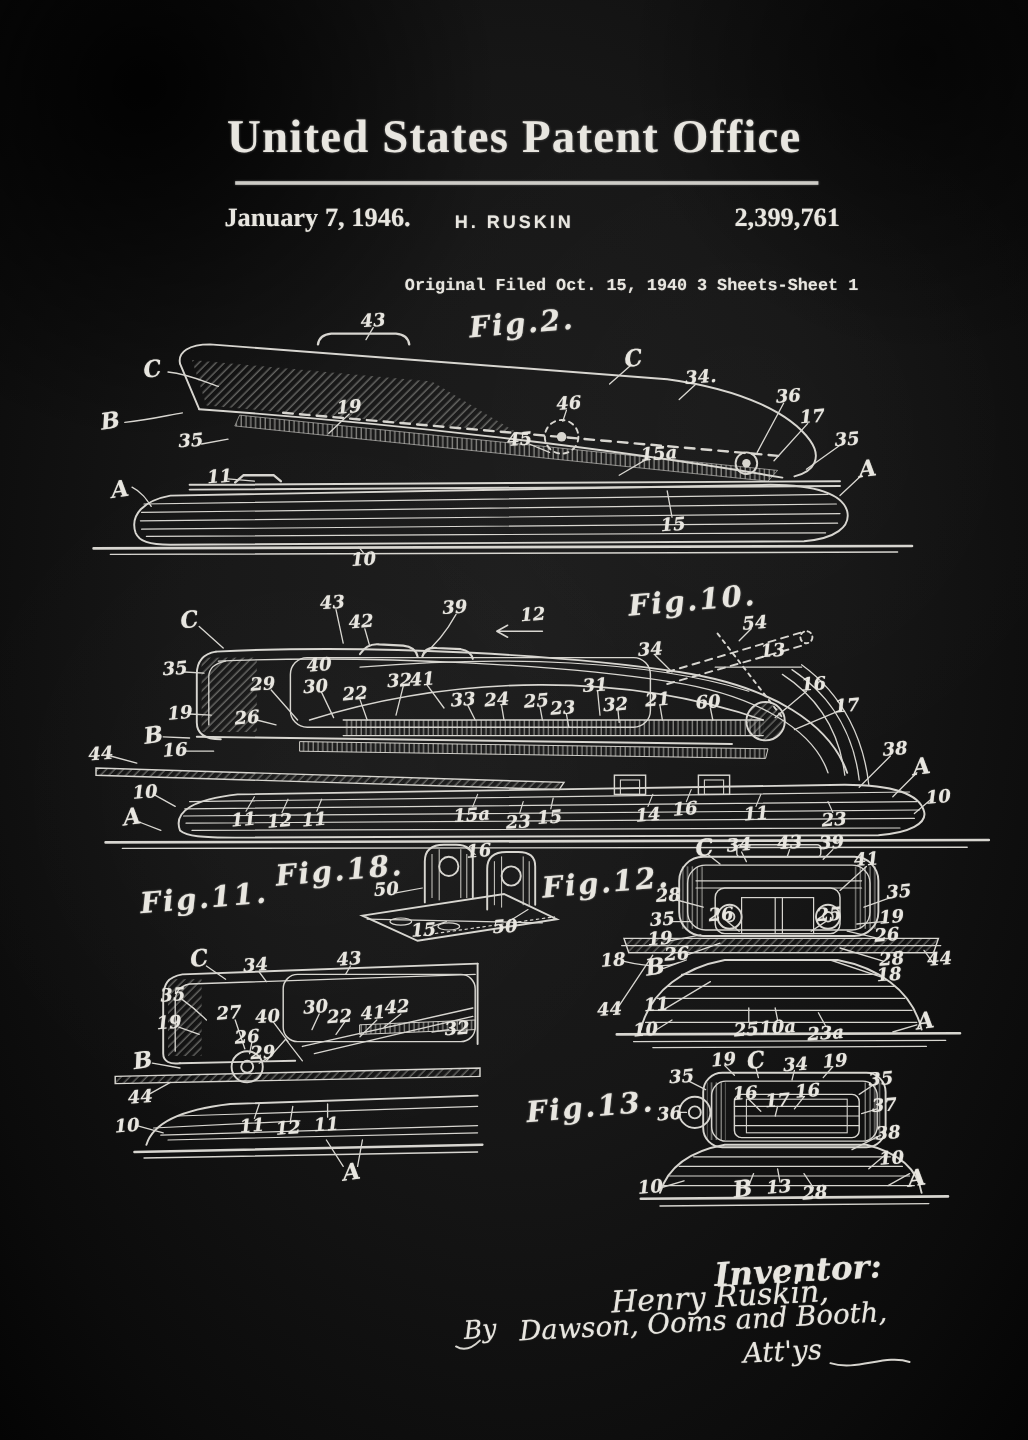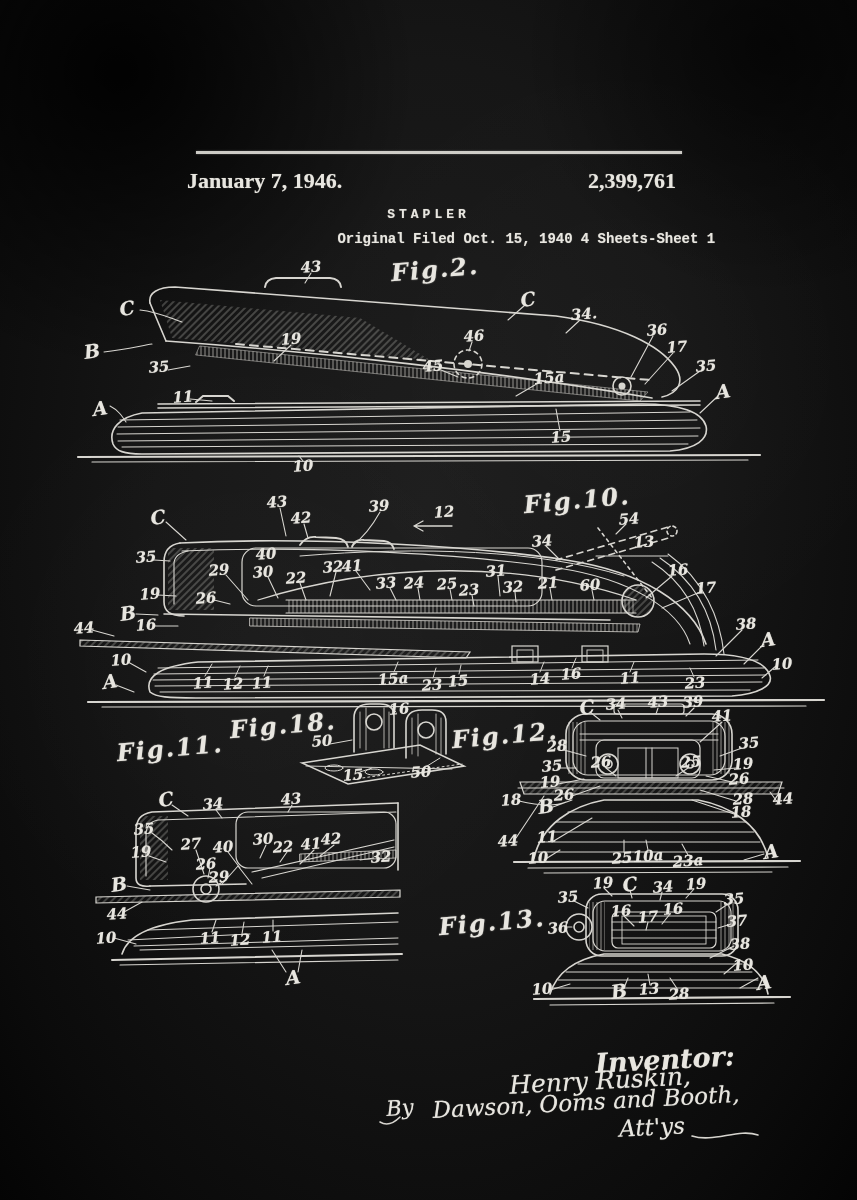--- a/index.html
+++ b/index.html
@@ -12,21 +12,21 @@
       radial-gradient(circle at 72% 30%, rgba(255,255,255,.02) 0, rgba(255,255,255,0) 30%),
       radial-gradient(ellipse at 50% 42%, #1d1d1d 0%, #161616 45%, #0b0b0b 82%, #040404 100%);
     font-family:"Liberation Serif",serif;color:var(--chalk,#e8e6e0);
   }
   .title{position:absolute;top:92px;left:0;right:0;text-align:center;
     font:700 39px "Liberation Serif",serif;letter-spacing:1px;
     text-shadow:0 0 2px rgba(240,238,230,.45);}
   .rule{position:absolute;top:151px;left:196px;width:486px;height:3px;
     background:var(--chalk,#e8e6e0);opacity:.88;box-shadow:0 0 2px rgba(255,255,255,.4);}
   .date{position:absolute;top:168px;left:187px;font:700 22px "Liberation Serif",serif;text-shadow:0 0 1px rgba(240,238,230,.5);}
-  .pnum{position:absolute;top:168px;left:588px;font:700 22px "Liberation Serif",serif;text-shadow:0 0 1px rgba(240,238,230,.5);}
+  .pnum{position:absolute;top:168px;left:612px;font:700 22px "Liberation Serif",serif;text-shadow:0 0 1px rgba(240,238,230,.5);}
   .iname{position:absolute;top:177px;left:0;right:0;text-align:center;
     font:700 15px "Liberation Sans",sans-serif;letter-spacing:2.5px;text-shadow:0 0 1px rgba(240,238,230,.5);}
   .subject{position:absolute;top:207px;left:0;right:0;text-align:center;
     font:700 13px "Liberation Mono",monospace;letter-spacing:4px;text-shadow:0 0 1px rgba(240,238,230,.5);}
   .filed{position:absolute;top:231px;left:455px;transform:translateX(-50%);
     font:700 14px "Liberation Mono",monospace;white-space:nowrap;text-shadow:0 0 1px rgba(240,238,230,.5);}
   .sheets{position:absolute;top:231px;left:648px;transform:translateX(-50%);
     font:700 14px "Liberation Mono",monospace;white-space:nowrap;text-shadow:0 0 1px rgba(240,238,230,.5);}
   .art{position:absolute;top:0;left:0;}
   .ann{position:absolute;transform:translate(-50%,-50%) rotate(-4deg);
@@ -42,26 +42,27 @@
   .sig-name{top:1066px;left:600px;transform:translateX(-50%) rotate(-3deg);font-size:25px;}
   .sig-by{top:1096px;left:400px;transform:translateX(-50%) rotate(-4deg);font-size:21px;}
   .sig-firm{top:1089px;left:586px;transform:translateX(-50%) rotate(-3deg);font-size:23px;}
   .sig-attys{top:1114px;left:652px;transform:translateX(-50%) rotate(-3deg);font-size:23px;}
 </style>
 </head>
 <body>
 
 <div class="poster">
 
+  <div class="title">United States Patent Office</div>
   <div class="rule"></div>
   <div class="date">January 7, 1946.</div>
+  <div class="iname">H. RUSKIN</div>
   <div class="pnum">2,399,761</div>
-  <div class="subject">STAPLER</div>
   <div class="filed">Original Filed Oct. 15, 1940</div>
-  <div class="sheets">4 Sheets-Sheet 1</div>
+  <div class="sheets">3 Sheets-Sheet 1</div>
 
   <svg class="art" width="857" height="1200" viewBox="0 0 857 1200" aria-hidden="true">
     <defs>
       <pattern id="hd" width="5" height="5" patternUnits="userSpaceOnUse" patternTransform="rotate(45)">
         <line x1="1" y1="0" x2="1" y2="5" stroke="#e8e6e0" stroke-width="1" opacity="0.5"></line>
       </pattern>
       <pattern id="hv" width="4" height="4" patternUnits="userSpaceOnUse">
         <line x1="1" y1="0" x2="1" y2="4" stroke="#e8e6e0" stroke-width="1" opacity="0.65"></line>
       </pattern>
     </defs>

